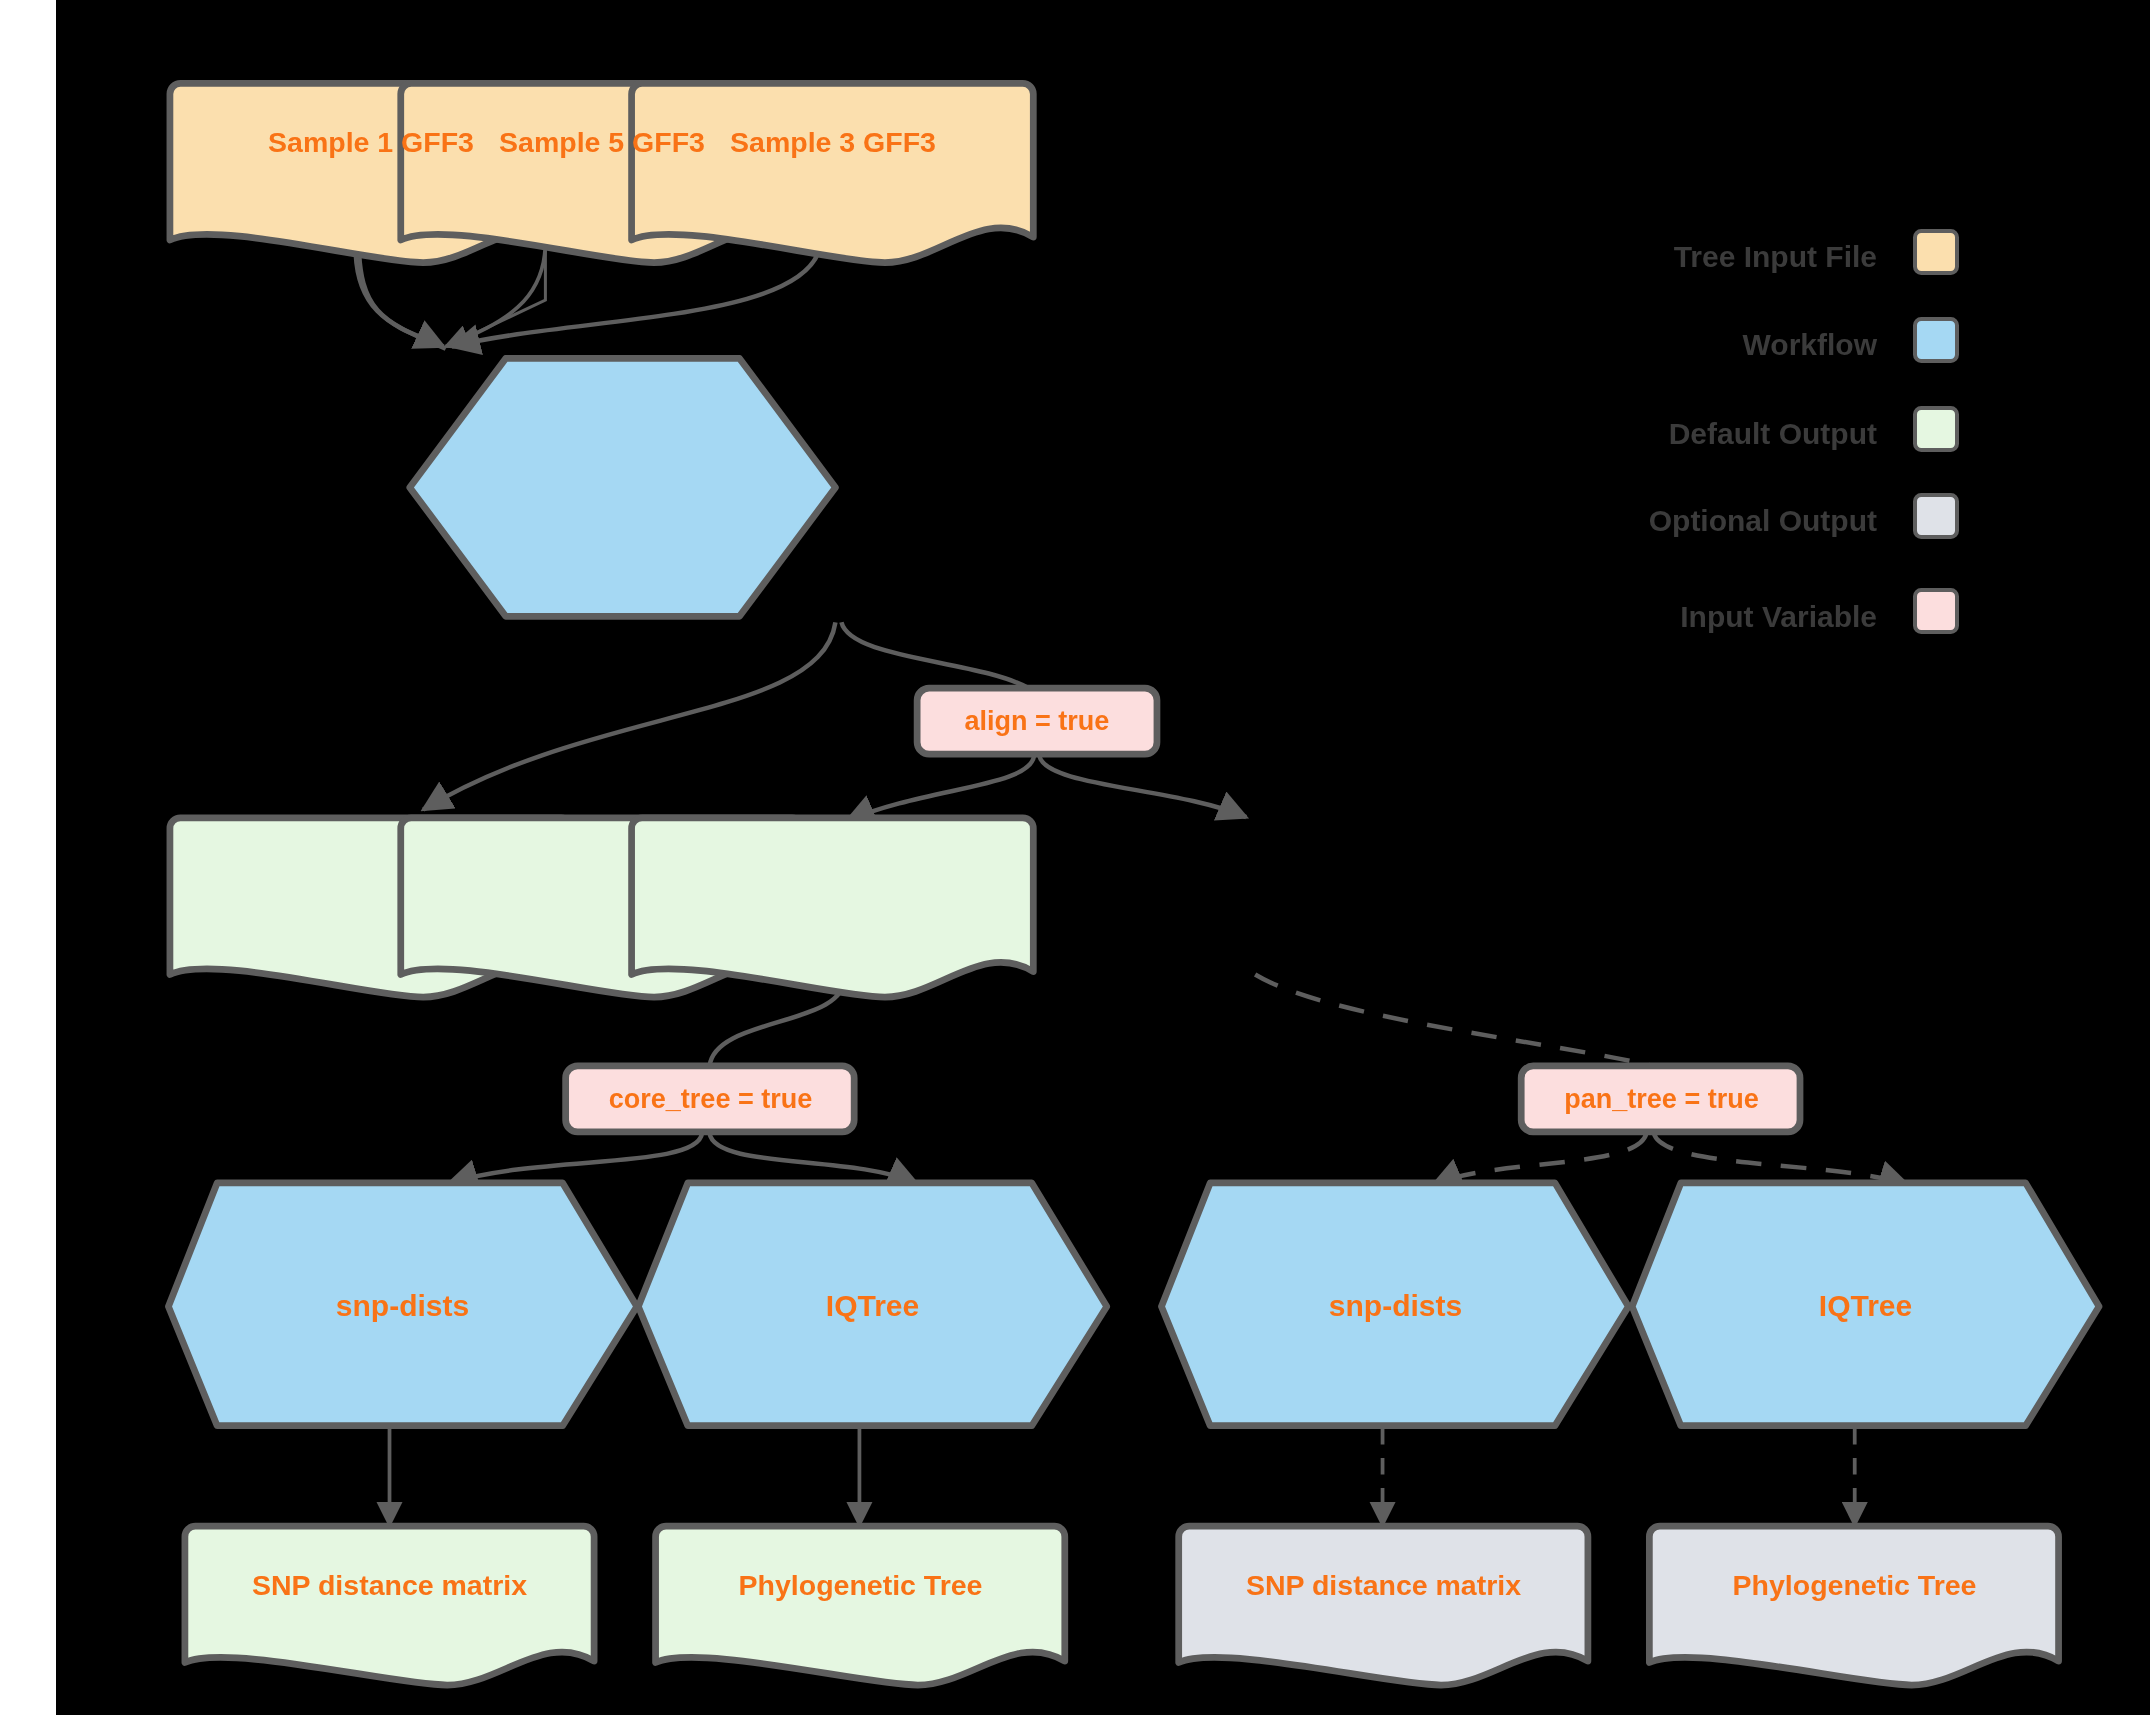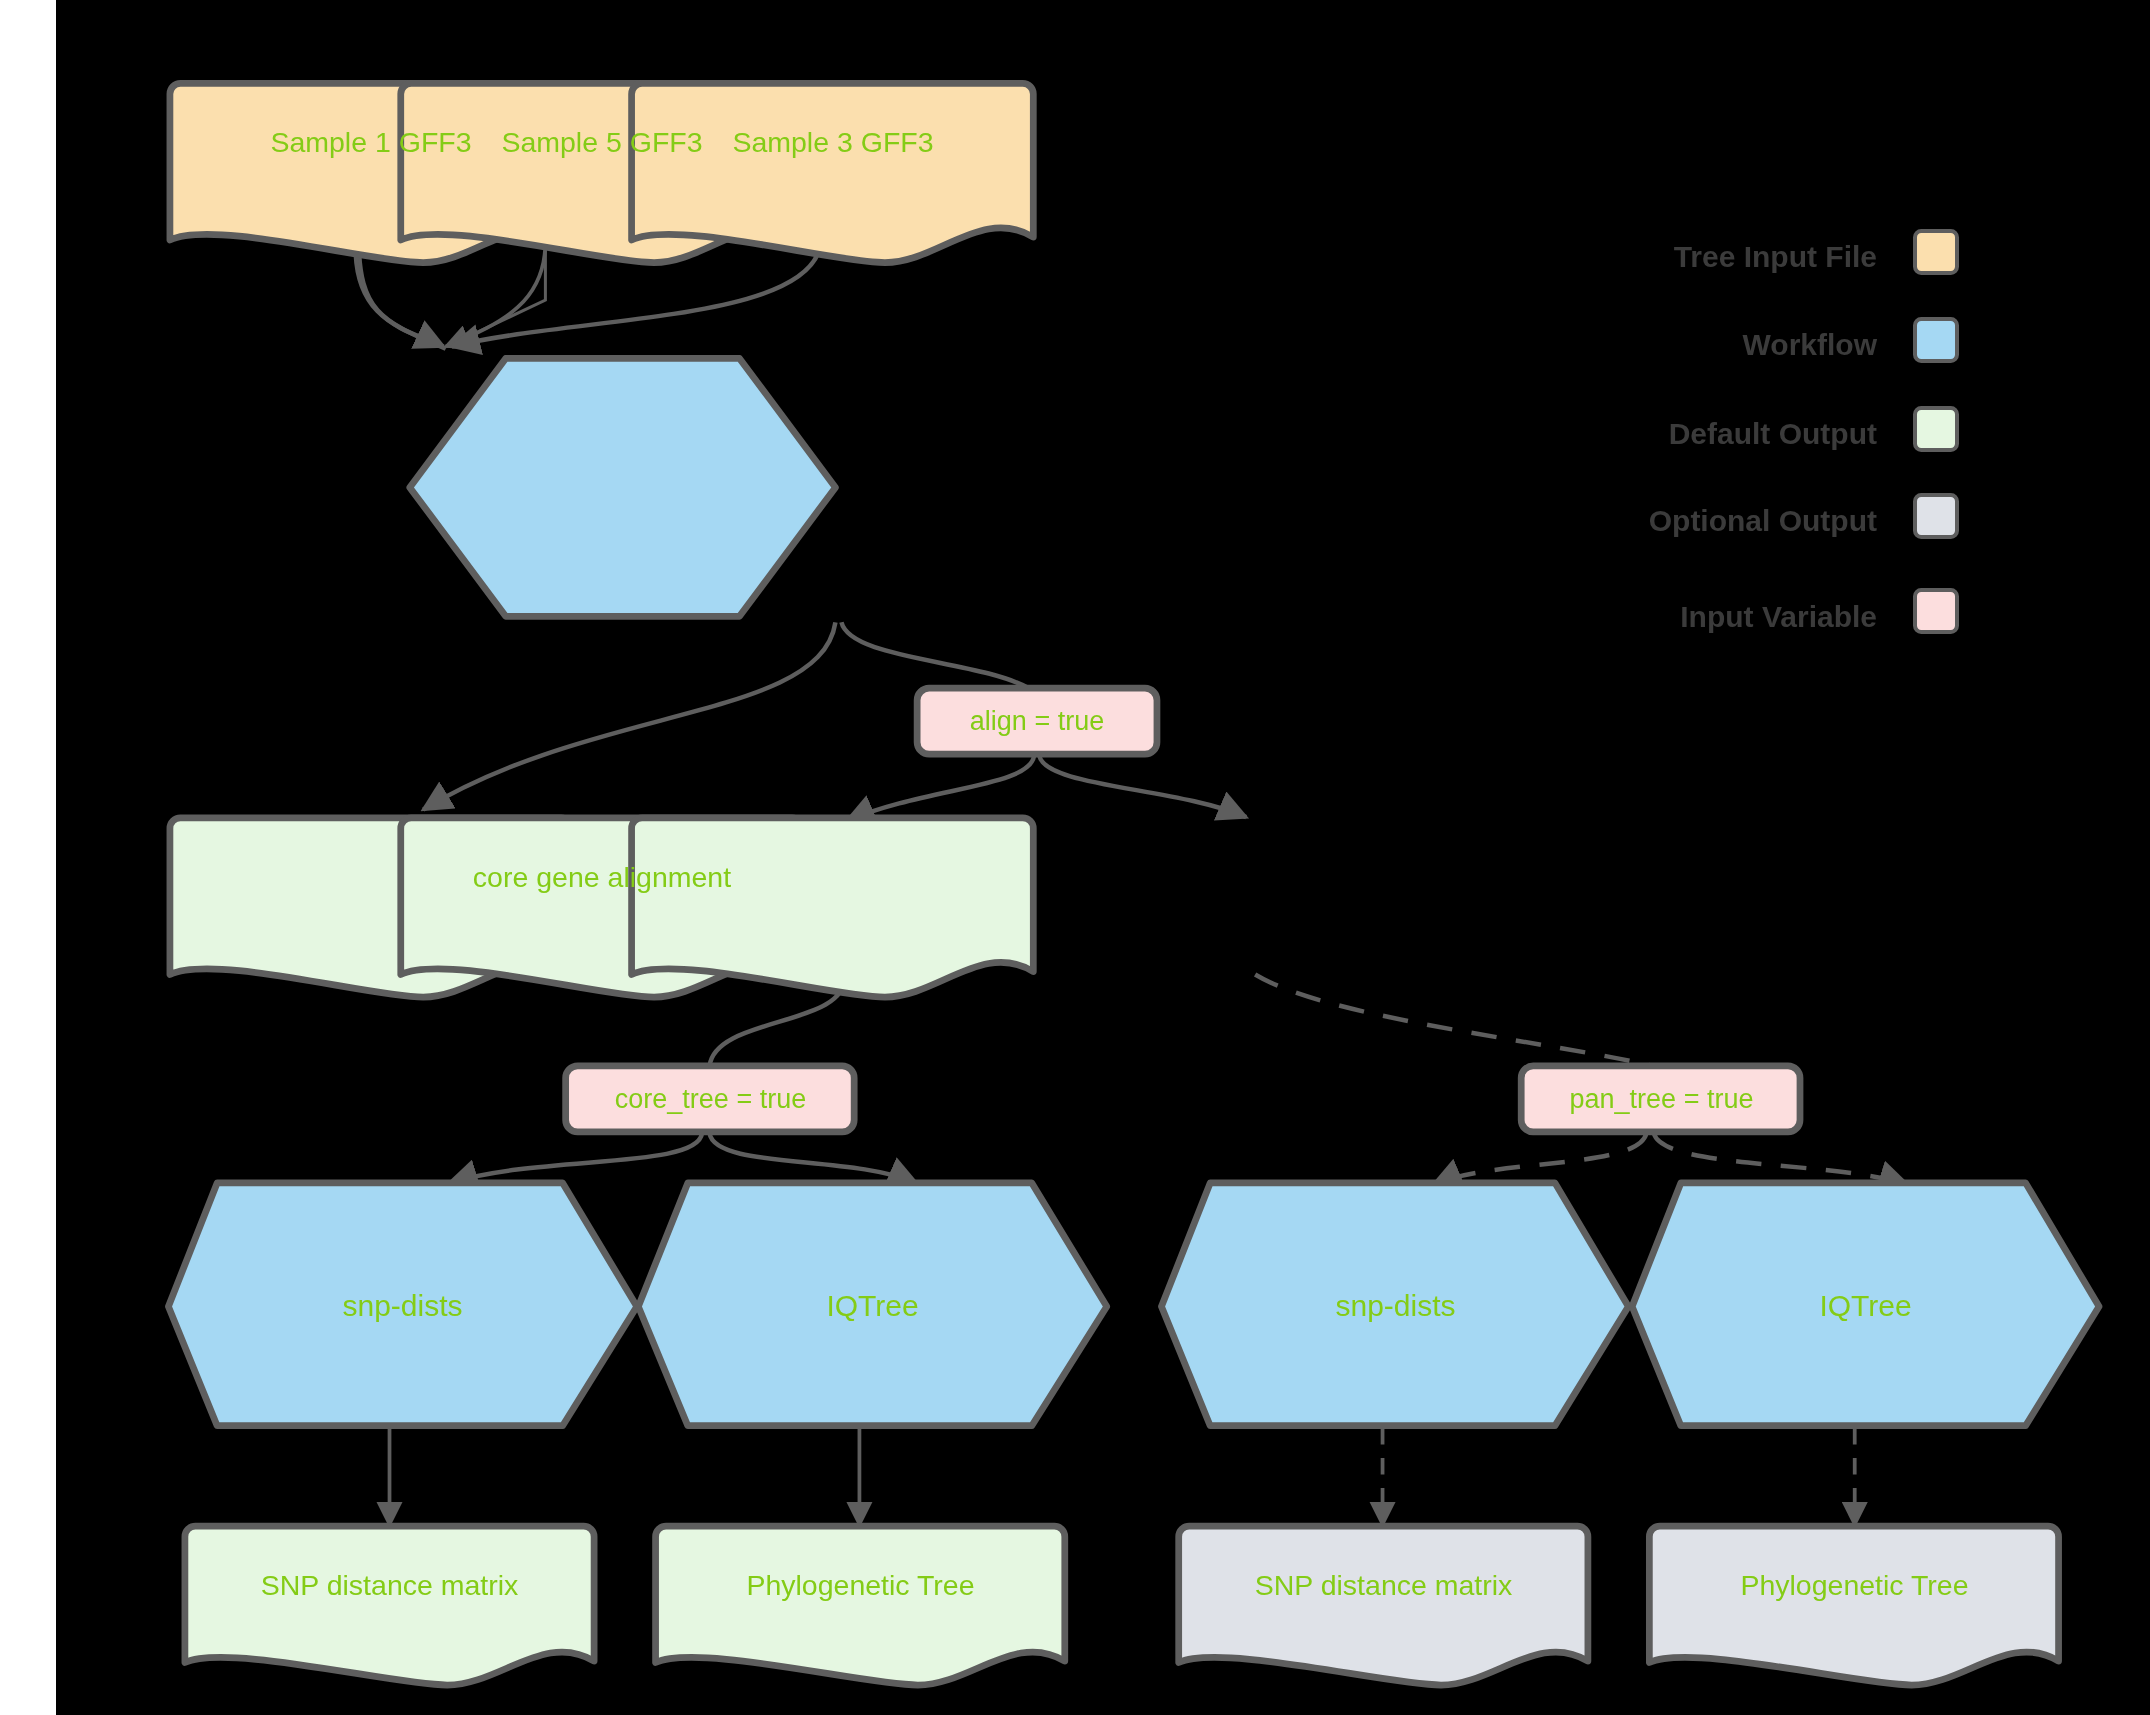--- a/index.html
+++ b/index.html
@@ -29,22 +29,22 @@
     top: 0;
     width: 2094px;
     height: 1716px;
   }
   .node-label {
     position: absolute;
     display: flex;
     align-items: center;
     justify-content: center;
     text-align: center;
-    color: #84cc16;
-    font-weight: normal;
+    color: #f97316;
+    font-weight: bold;
     pointer-events: none;
     line-height: 1.22;
     white-space: pre-line;
   }
   .lbl-doc   { font-size: 28.5px; }
   .lbl-hex   { font-size: 30px; }
   .lbl-var   { font-size: 27px; }
   .legend-text {
     position: absolute;
     text-align: right;
@@ -155,21 +155,20 @@
       </g>
     </svg>
 
     <div class="node-label lbl-doc" style="left:114px; top:116px; width:402px; height:52px;">Sample 1 GFF3</div>
     <div class="node-label lbl-doc" style="left:345px; top:116px; width:402px; height:52px;">Sample 5 GFF3</div>
     <div class="node-label lbl-doc" style="left:576px; top:116px; width:402px; height:52px;">Sample 3 GFF3</div>
 
 
     <div class="node-label lbl-var" style="left:861px; top:688px; width:240px; height:66px;">align = true</div>
 
-    <div class="node-label lbl-doc" style="left:345px; top:851px; width:402px; height:52px;">core gene alignment</div>
 
     <div class="node-label lbl-var" style="left:510px; top:1066px; width:289px; height:66px;">core_tree = true</div>
     <div class="node-label lbl-var" style="left:1466px; top:1066px; width:279px; height:66px;">pan_tree = true</div>
 
     <div class="node-label lbl-hex" style="left:112px; top:1278px; width:469px; height:57px;">snp-dists</div>
     <div class="node-label lbl-hex" style="left:582px; top:1278px; width:469px; height:57px;">IQTree</div>
     <div class="node-label lbl-hex" style="left:1106px; top:1278px; width:467px; height:57px;">snp-dists</div>
     <div class="node-label lbl-hex" style="left:1576px; top:1278px; width:467px; height:57px;">IQTree</div>
 
     <div class="node-label lbl-doc" style="left:129px; top:1559px; width:409px; height:52px;">SNP distance matrix</div>

